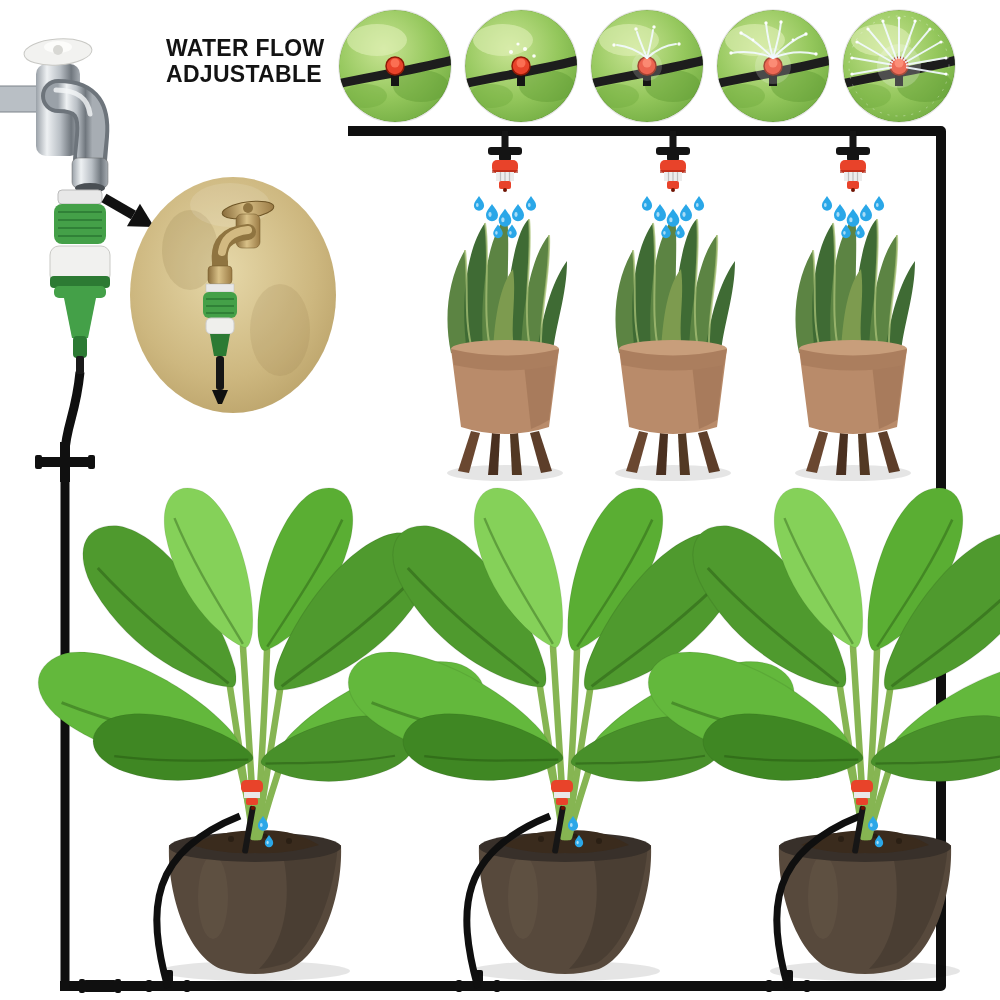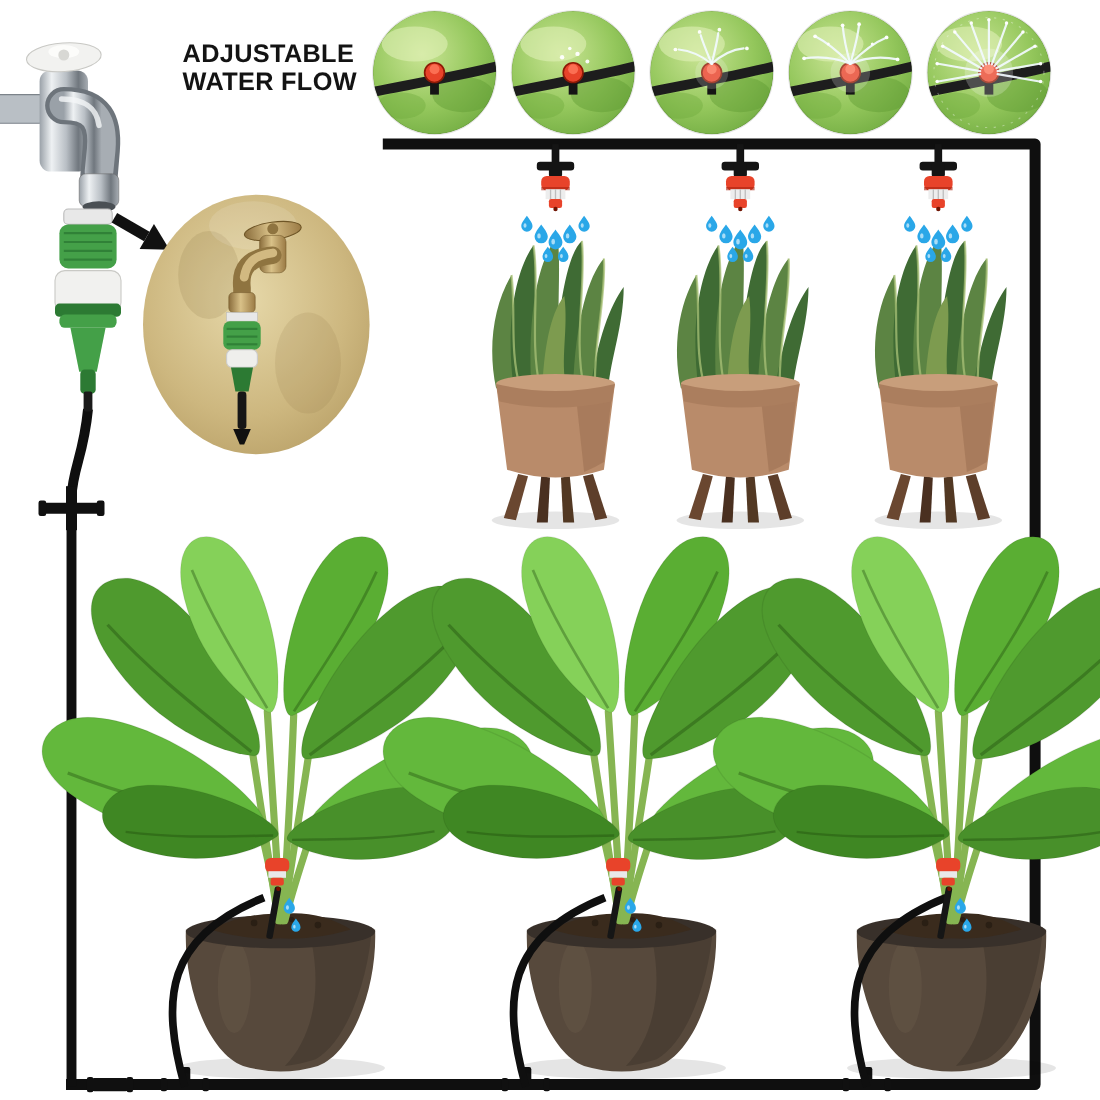--- a/index.html
+++ b/index.html
@@ -370,17 +370,17 @@
     <use href="#suptubeP" x="168" y="988"></use>
     <use href="#suptubeP" x="478" y="988"></use>
     <use href="#suptubeP" x="788" y="988"></use>
 
     <use href="#stakeP" x="252" y="812"></use>
     <use href="#stakeP" x="562" y="812"></use>
     <use href="#stakeP" x="862" y="812"></use>
   </svg>
 
   <div class="title">
+    <div>WATER FLOW</div>
     <div>ADJUSTABLE</div>
-    <div>WATER FLOW</div>
   </div>
 
 </div>
 
 </body></html>

